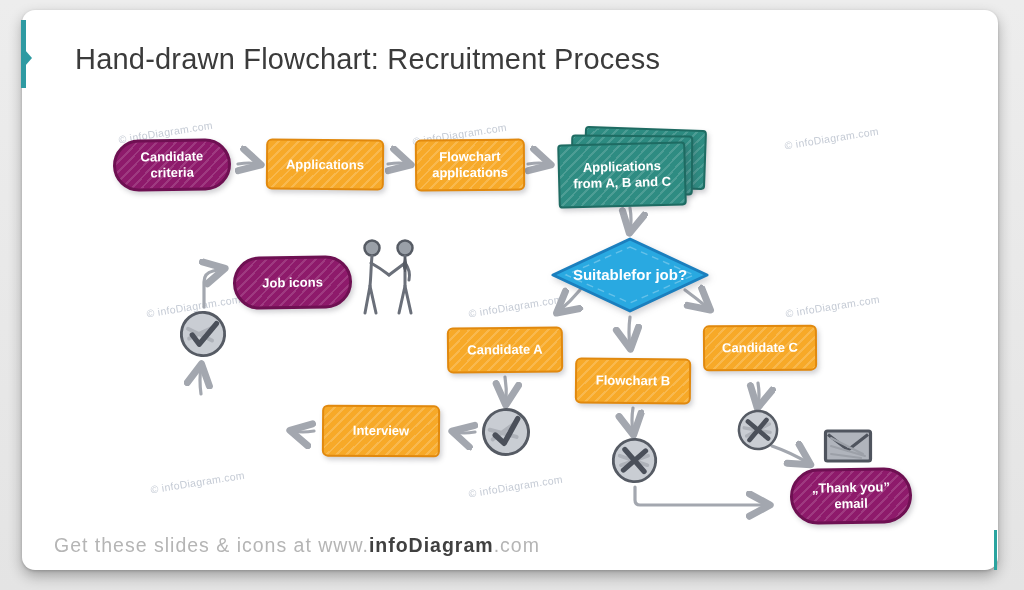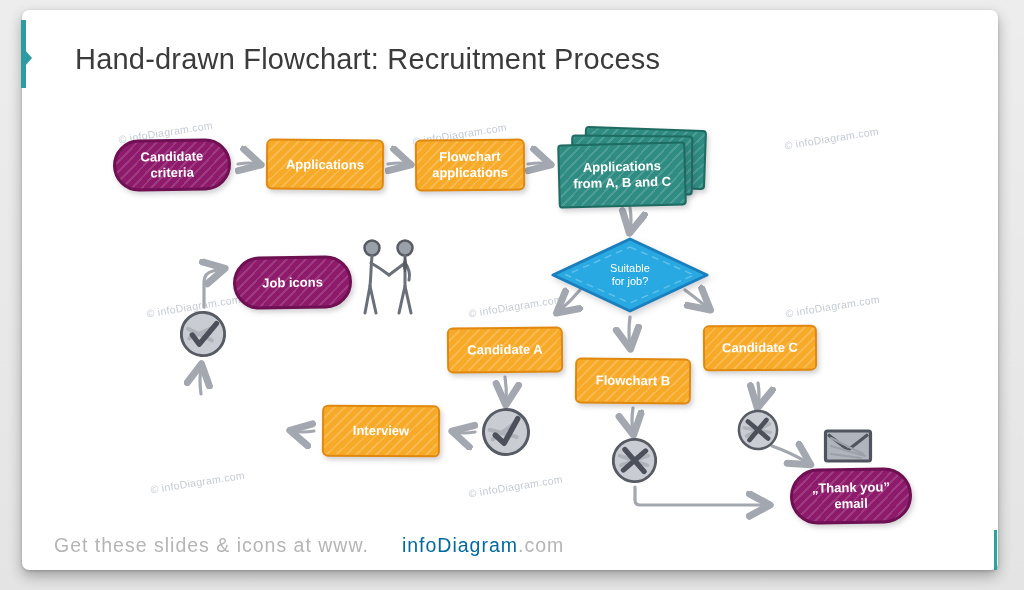--- a/index.html
+++ b/index.html
@@ -4,38 +4,38 @@
 <style>
   * { margin:0; padding:0; box-sizing:border-box; }
   html,body { width:1024px; height:590px; overflow:hidden; }
   body {
     font-family:"Liberation Sans", sans-serif;
     background:linear-gradient(#ededed,#e4e4e4);
     position:relative;
   }
   .slide {
     position:absolute; left:22px; top:10px; width:976px; height:560px;
-    background:#ffffff; border-radius:7px;
+    background:#ffffff; border-radius:13px;
     box-shadow:0 6px 14px rgba(0,0,0,0.30), 0 1px 3px rgba(0,0,0,0.18);
   }
   
   .accent-tl { position:absolute; left:-1px; top:10px; width:5px; height:68px; background:#2E9AA2; }
   .accent-tl::after { content:""; position:absolute; left:4px; top:30px; width:0; height:0;
     border-left:7px solid #2E9AA2; border-top:8px solid transparent; border-bottom:8px solid transparent; }
   .accent-br { position:absolute; left:972px; top:520px; width:3px; height:40px; background:#2AA49F; }
 
   .title {
     position:absolute; left:53px; top:33px; font-size:29px; font-weight:400;
     color:#3B3B3B; letter-spacing:0.2px; white-space:nowrap; z-index:4;
   }
   .footer {
     position:absolute; left:32px; top:524px; font-size:19.5px; color:#B5B5B5;
     letter-spacing:1px; white-space:nowrap; z-index:4;
   }
-  .footer b { color:#0369a1; font-weight:400;margin-left:33px; }
+  .footer b { color:#404040; font-weight:700; }
 
   .wm {
     position:absolute; z-index:1; font-size:10.5px; color:#C5CBD5;
     transform:rotate(-9deg); white-space:nowrap; letter-spacing:0.3px;
   }
 
   svg.arrows { position:absolute; left:0; top:0; width:976px; height:560px; z-index:2; }
 
   .node {
     position:absolute; z-index:3; display:flex; flex-direction:column;
@@ -50,23 +50,23 @@
   }
   .stadium {
     background-color:#8E1A6B;
     background-image:repeating-linear-gradient(135deg, rgba(255,255,255,0.14) 0 2px, rgba(255,255,255,0) 2px 7px);
     border:3px solid #6E1052; border-radius:28px;
   }
   .diamond-wrap { position:absolute; z-index:3; }
   .diamond-wrap svg { position:absolute; left:0; top:0; width:100%; height:100%;
     filter:drop-shadow(2px 3px 3px rgba(70,70,85,0.25)); }
   .dlabel {
-    position:absolute; inset:0; display:flex; flex-direction:column;
+    position:absolute; inset:0; display:flex; flex-direction:row;
     align-items:center; justify-content:center; text-align:center;
-    color:#fff; font-size:11px; font-weight:400; line-height:1.2;
+    color:#fff; font-size:15px; font-weight:700; line-height:1.2;
   }
 
   .stack { position:absolute; z-index:3; }
   .stack .scard {
     position:absolute; width:122px; height:60px;
     background-color:#2E8C82;
     background-image:repeating-linear-gradient(135deg, rgba(255,255,255,0.15) 0 2px, rgba(255,255,255,0) 2px 7px);
     border:2.5px solid #1E6B62; border-radius:4px;
     box-shadow:2px 3px 5px rgba(70,70,85,0.25);
   }

